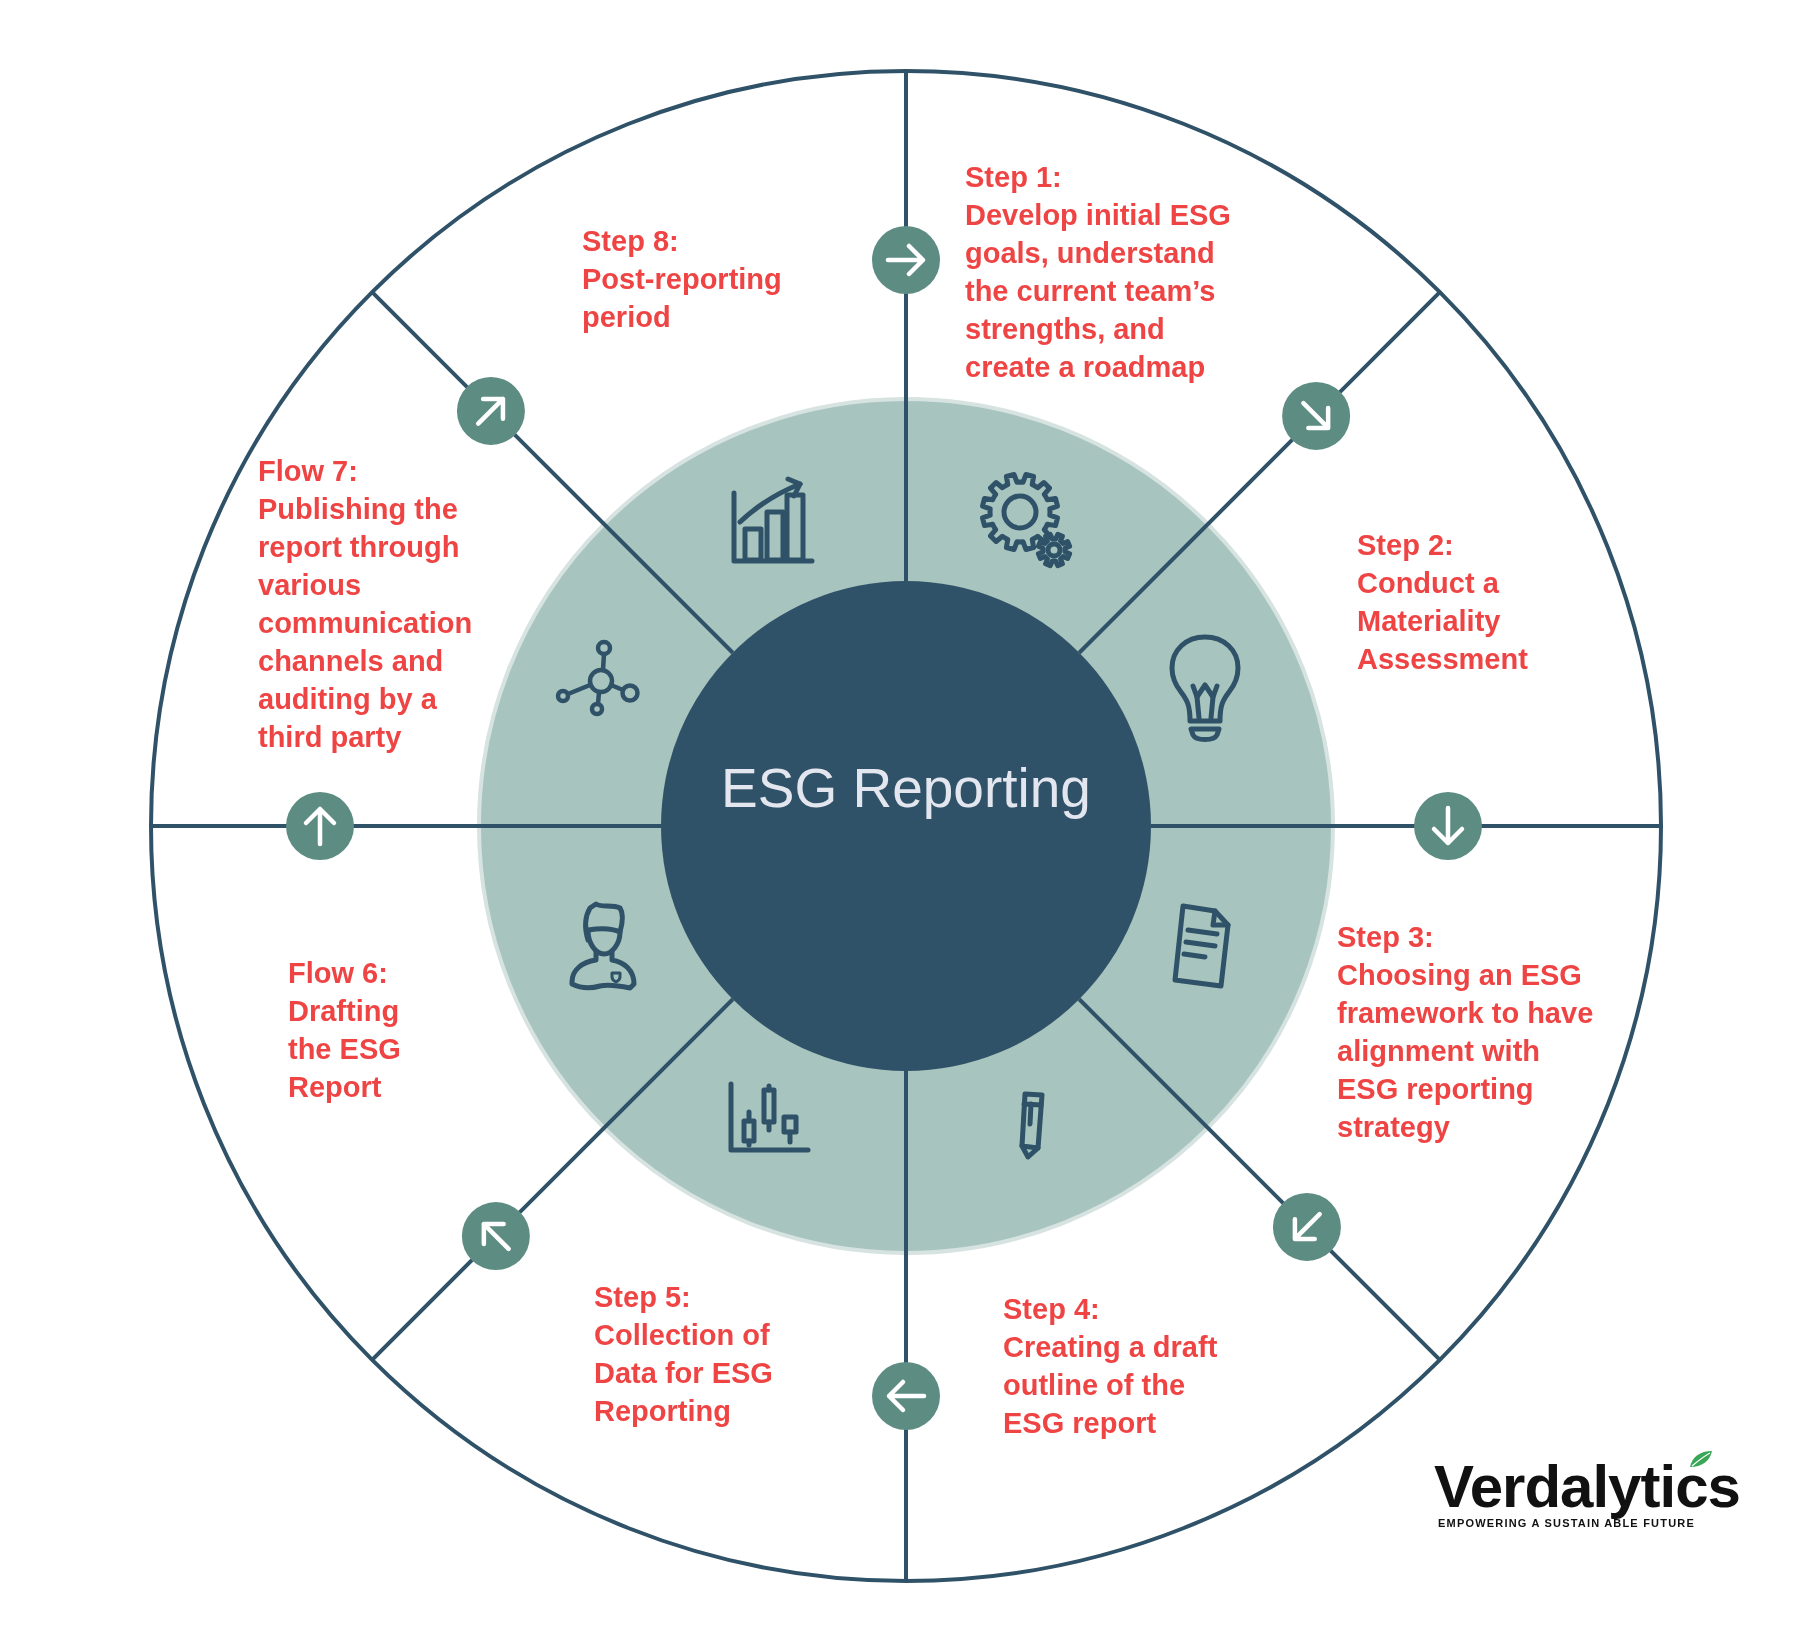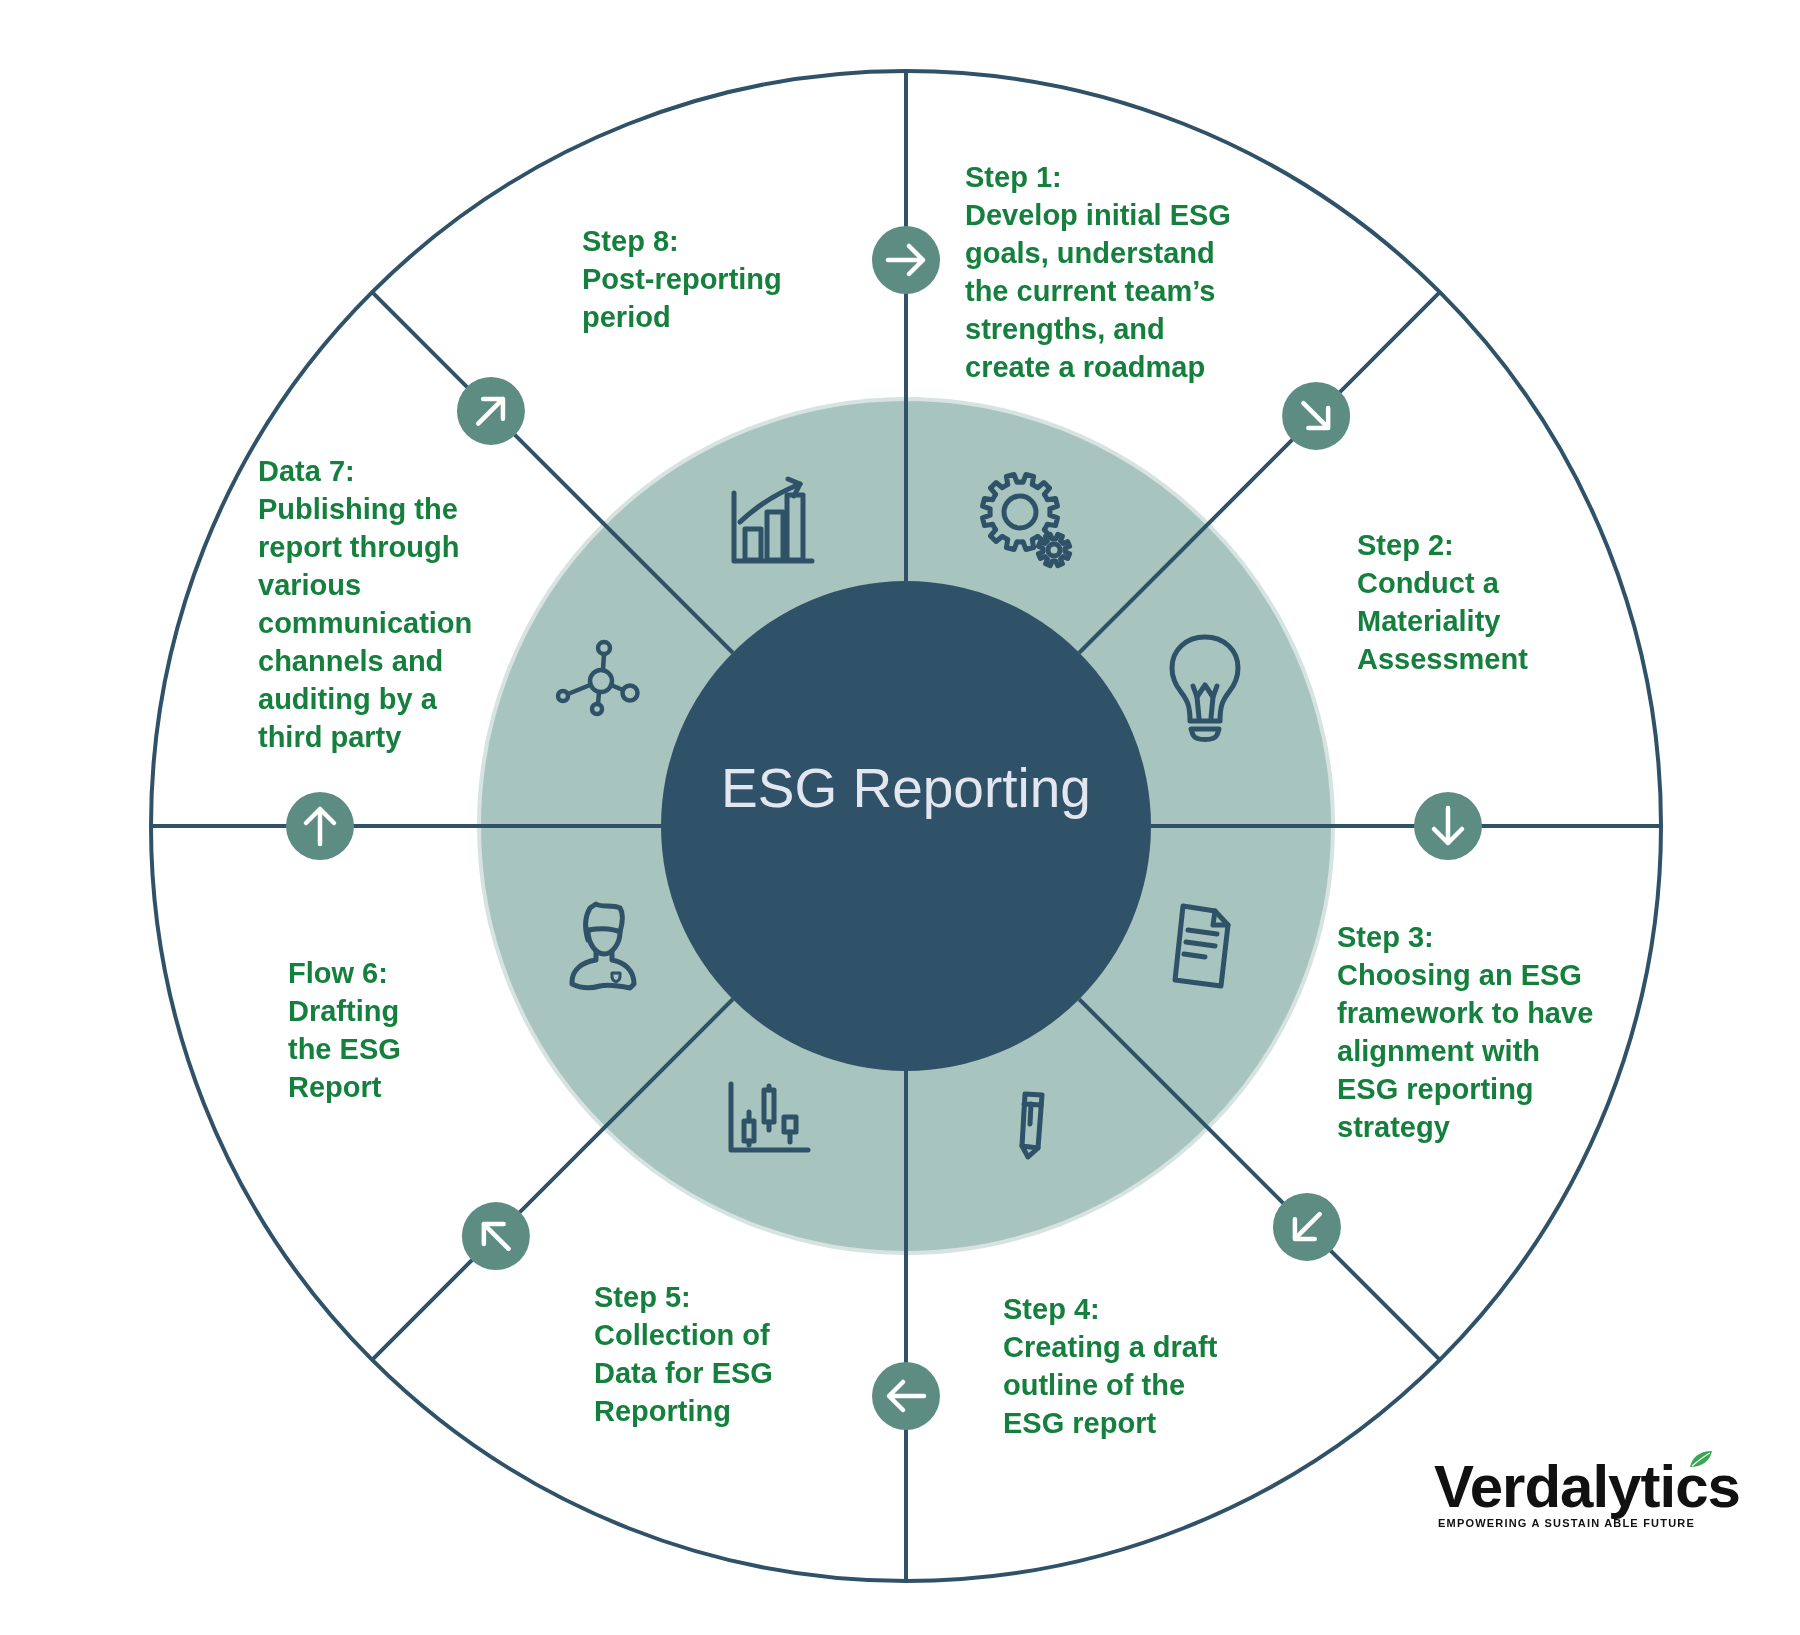--- a/index.html
+++ b/index.html
@@ -1,21 +1,21 @@
 <!DOCTYPE html>
 <html><head>
 <meta charset="utf-8">
 <style>
   html, body { margin: 0; padding: 0; background: #ffffff; }
   body { width: 1800px; height: 1635px; position: relative; overflow: hidden;
          font-family: "Liberation Sans", sans-serif; }
   #diagram { position: absolute; left: 0; top: 0; width: 1800px; height: 1635px; }
   .step-text {
     position: absolute;
-    color: #15803d;
+    color: #ef4444;
     font-family: "Liberation Sans", sans-serif;
     font-weight: bold;
     font-size: 29px;
     line-height: 38px;
     margin: 0;
   }
   .step-text .line { display: block; white-space: nowrap; }
   .center-title {
     position: absolute;
     left: 656px; top: 755px; width: 500px;
@@ -207,21 +207,21 @@
 </div>
 
 <div class="step-text" style="left:288px; top:954px;">
   <span class="line">Flow 6:</span>
   <span class="line">Drafting</span>
   <span class="line">the ESG</span>
   <span class="line">Report</span>
 </div>
 
 <div class="step-text" style="left:258px; top:452px;">
-  <span class="line">Data 7:</span>
+  <span class="line">Flow 7:</span>
   <span class="line">Publishing the</span>
   <span class="line">report through</span>
   <span class="line">various</span>
   <span class="line">communication</span>
   <span class="line">channels and</span>
   <span class="line">auditing by a</span>
   <span class="line">third party</span>
 </div>
 
 <div class="step-text" style="left:582px; top:222px;">

